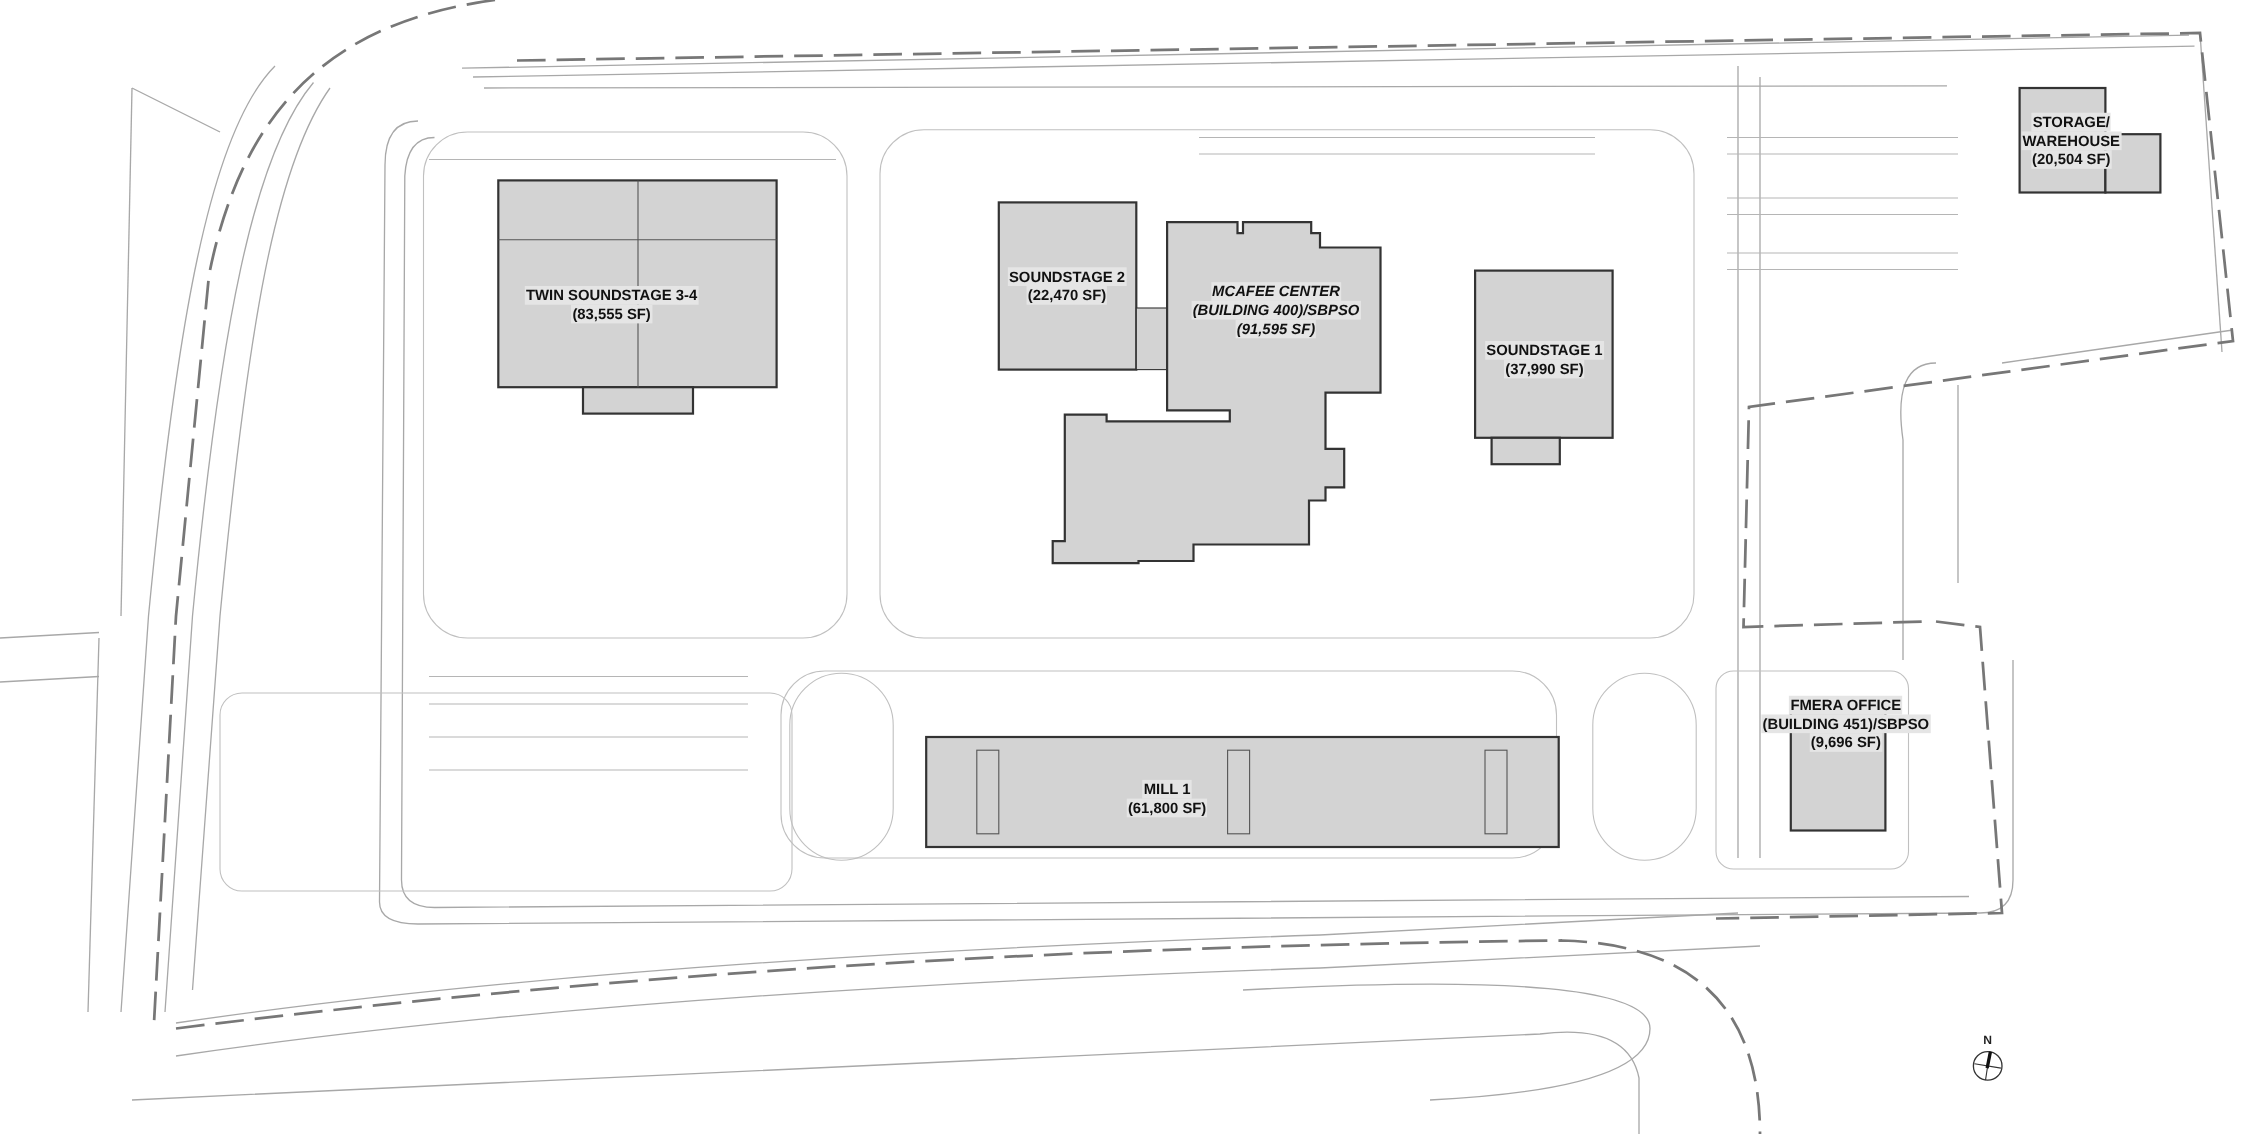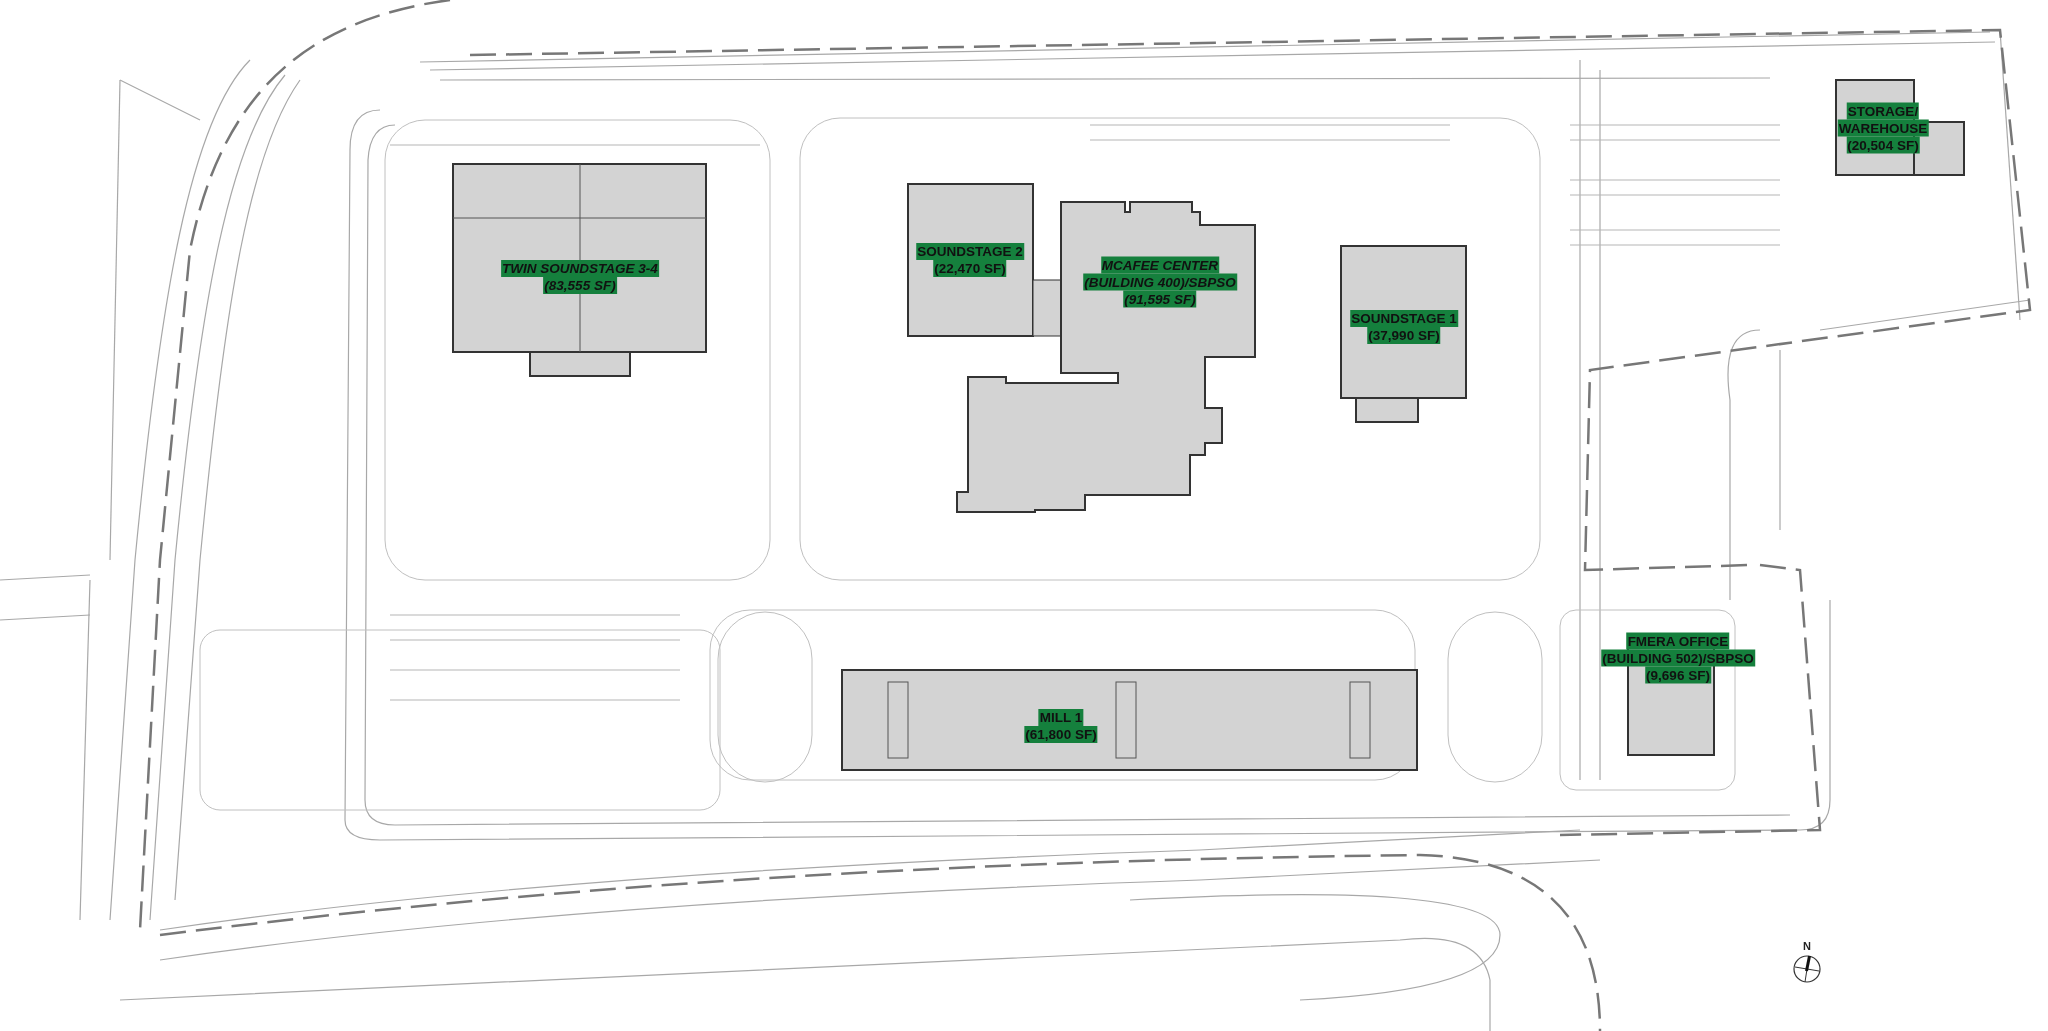--- a/index.html
+++ b/index.html
@@ -1,19 +1,19 @@
 <!DOCTYPE html>
 <html><head>
 <meta charset="utf-8">
 <style>
   html,body{margin:0;padding:0;background:#fff;}
   body{width:2048px;height:1031px;overflow:hidden;position:relative;font-family:"Liberation Sans",sans-serif;}
   svg{position:absolute;left:0;top:0;}
   .label{position:absolute;transform:translate(-50%,-50%);text-align:center;font-weight:bold;font-size:13.5px;line-height:17px;color:#111;white-space:nowrap;}
-  .label span{display:block;background:#15803d;padding:0 1px;width:max-content;margin:0 auto;}
+  .label span{display:block;background:#e5e5e5;padding:0 1px;width:max-content;margin:0 auto;}
   .compass{position:absolute;left:1790px;top:940px;width:34px;height:44px;}
   .compass .n{position:absolute;left:0;width:100%;top:0;text-align:center;font-size:11px;font-weight:bold;color:#222;}
 </style>
 </head>
 <body>
 
 <svg width="2048" height="1031" viewBox="0 0 2048 1031" xmlns="http://www.w3.org/2000/svg">
   <g fill="none" stroke="#a8a8a8" stroke-width="1.2">
 
     <path d="M250 60 C190 120,160 300,135 560 L110 920"></path>
@@ -90,21 +90,21 @@
   </g>
   <g fill="none" stroke="#555" stroke-width="1">
     <line x1="580" y1="164" x2="580" y2="352"></line>
     <line x1="453" y1="218" x2="706" y2="218"></line>
     <rect x="888" y="682" width="20" height="76"></rect>
     <rect x="1116" y="682" width="20" height="76"></rect>
     <rect x="1350" y="682" width="20" height="76"></rect>
   </g>
 </svg>
 
-<div class="label" style="left:580px;top:277px;font-style:italic;">
+<div class="label" style="left:556px;top:277px;">
   <span>TWIN SOUNDSTAGE 3-4</span>
   <span>(83,555 SF)</span>
 </div>
 <div class="label" style="left:970px;top:260px;">
   <span>SOUNDSTAGE 2</span>
   <span>(22,470 SF)</span>
 </div>
 <div class="label" style="left:1160px;top:282px;font-style:italic;">
   <span>MCAFEE CENTER</span>
   <span>(BUILDING 400)/SBPSO</span>
@@ -114,21 +114,21 @@
   <span>SOUNDSTAGE 1</span>
   <span>(37,990 SF)</span>
 </div>
 <div class="label" style="left:1883px;top:128px;">
   <span>STORAGE/</span>
   <span>WAREHOUSE</span>
   <span>(20,504 SF)</span>
 </div>
 <div class="label" style="left:1678px;top:658px;">
   <span>FMERA OFFICE</span>
-  <span>(BUILDING 502)/SBPSO</span>
+  <span>(BUILDING 451)/SBPSO</span>
   <span>(9,696 SF)</span>
 </div>
 <div class="label" style="left:1061px;top:726px;">
   <span>MILL 1</span>
   <span>(61,800 SF)</span>
 </div>
 
 <div class="compass">
   <div class="n">N</div>
   <svg width="34" height="34" viewBox="0 0 34 34" style="top:12px;">

